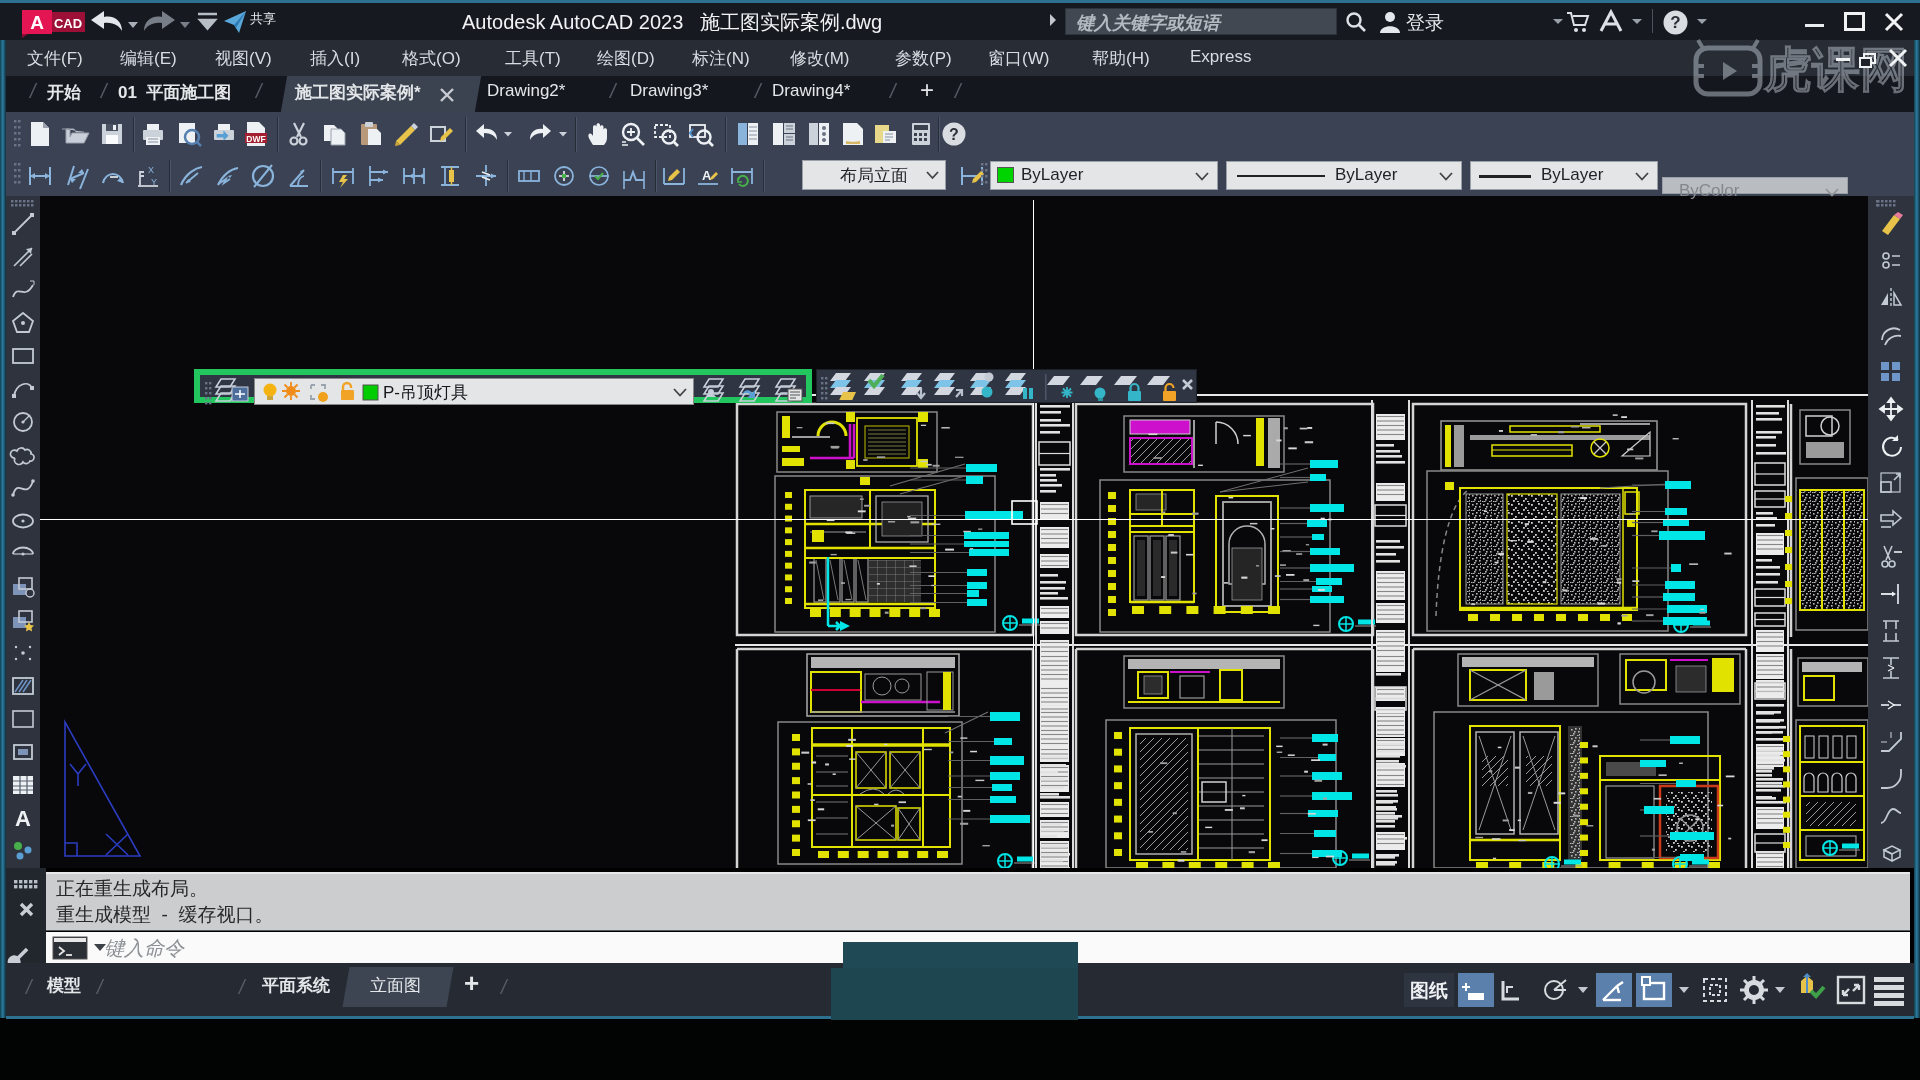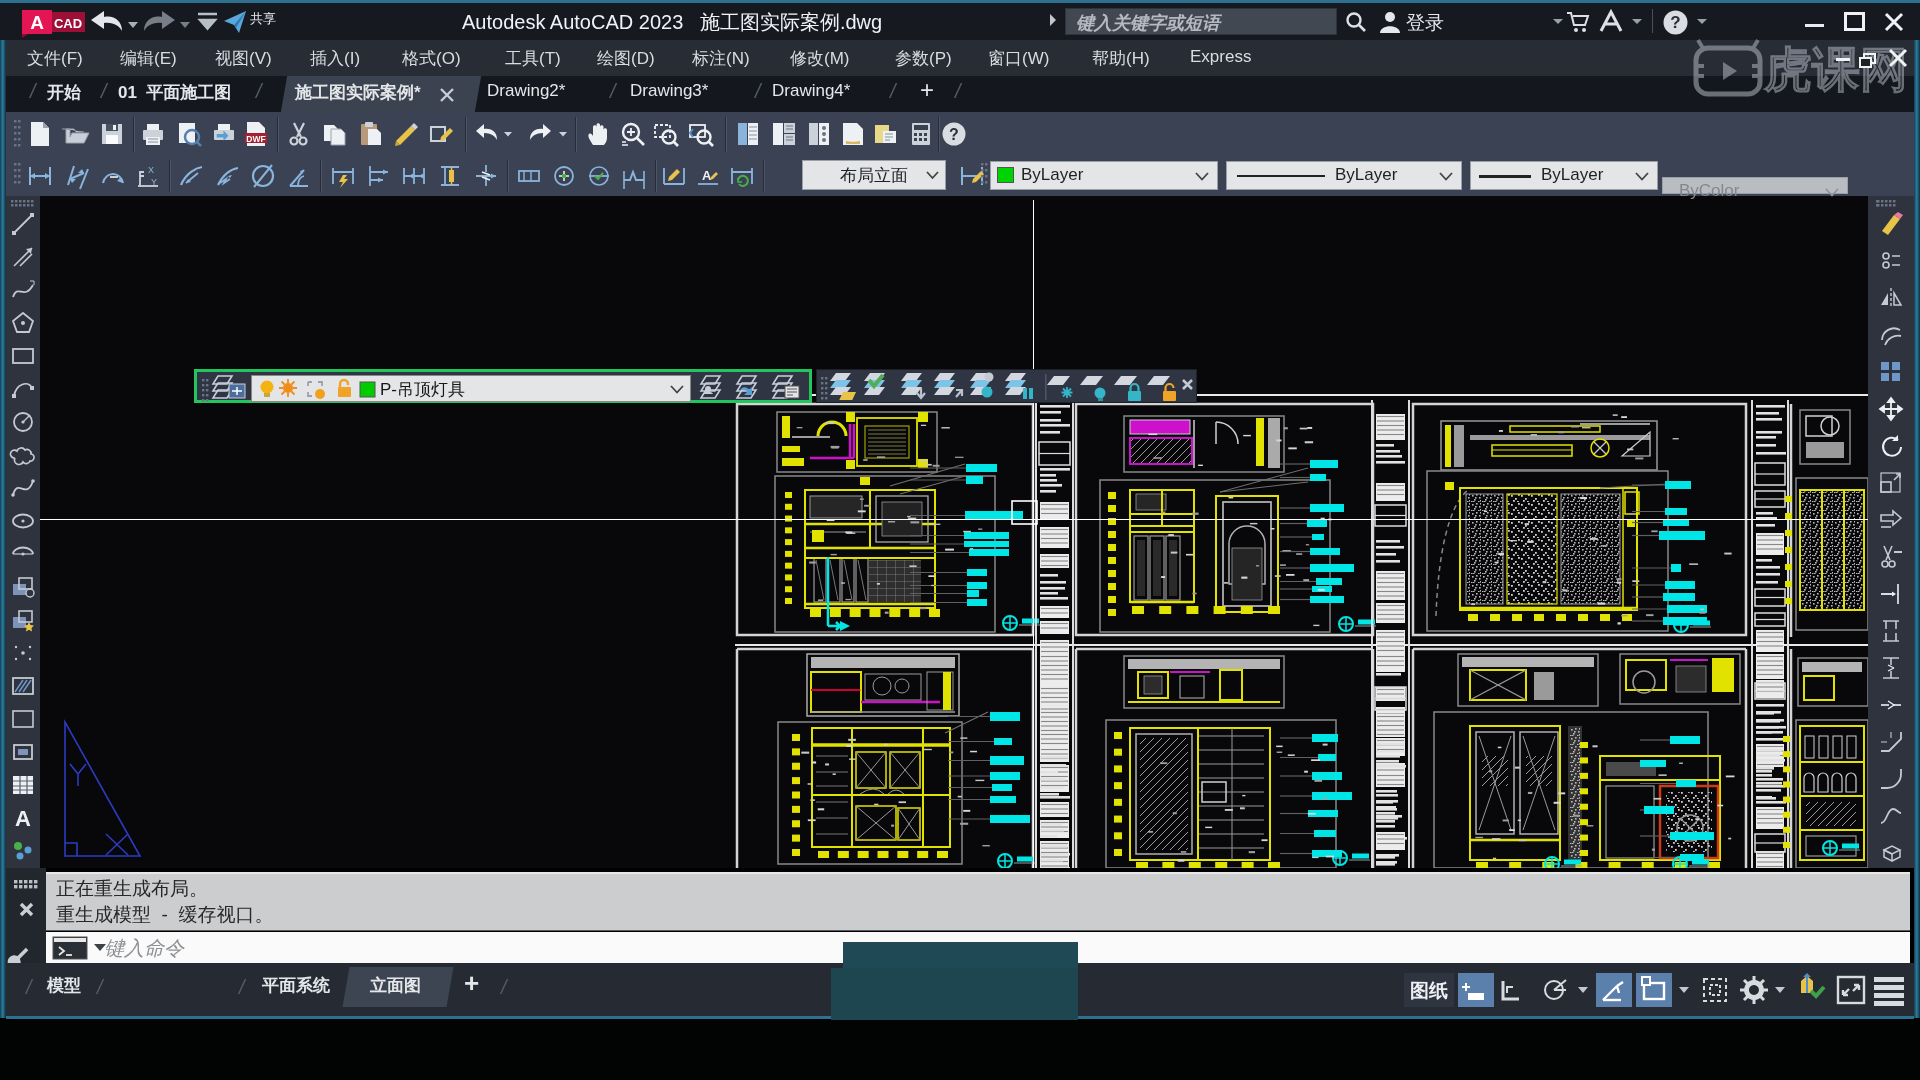--- a/index.html
+++ b/index.html
@@ -1777,21 +1777,21 @@
   <div class="abs" style="left:58px;top:3px;font-size:20px;font-style:italic;color:#8e9296;">键入命令</div>
 </div>
 <div id="statusbar" class="abs">
   <div class="slash" style="left:20px;top:13px">/</div>
   <div class="ltab" style="left:41px;font-weight:bold;">模型</div>
   <div class="slash" style="left:91px;top:13px">/</div>
   <div class="ltab" style="left:111px;font-weight:bold;margin-top:46px;">封面目录说明</div>
   <div class="slash" style="left:233px;top:13px">/</div>
   <div class="ltab" style="left:256px;font-weight:bold;text-align:center;">平面系统</div>
   <div class="abs" style="left:340px;top:4px;width:104px;height:40px;background:#3d4552;transform:skewX(-10deg);"></div>
-  <div class="ltab" style="left:364px;font-weight:bold;">立面图</div>
+  <div class="ltab" style="left:364px;font-weight:normal;">立面图</div>
   <div class="ltab" style="left:458px;font-size:26px;top:5px;font-weight:bold;">+</div>
   <div class="slash" style="left:495px;top:13px">/</div>
   <div class="abs" style="left:1398px;top:10px;width:50px;height:34px;background:#2f3540;color:#eef0f3;font-size:19px;font-weight:bold;text-align:center;padding-top:5px;">图纸</div>
   <svg class="abs" style="left:0;top:0" width="1908" height="53" viewBox="0 0 1908 53">
     <g>
       <rect x="1452" y="10" width="36" height="34" fill="#5c80ac"></rect>
       <path d="M1460 20 v8 m-4 -4 h8" stroke="#fff" stroke-width="2"></path>
       <rect x="1462" y="30" width="16" height="7" fill="#fff"></rect>
       <path d="M1497 18 v18 h16" stroke="#d7dbe0" stroke-width="3" fill="none"></path>
         <path d="M1501 30 v-6 h6" stroke="#d7dbe0" stroke-width="2" fill="none"></path>
@@ -1833,21 +1833,21 @@
           <rect x="1868" y="30" width="30" height="5"></rect>
           <rect x="1868" y="38" width="30" height="5"></rect>
       </g>
     </g>
   </svg>
 </div>
 <div id="botline" class="abs"></div>
 <div id="blackbottom" class="abs"></div>
 <div id="tealbox1" class="abs"></div>
 <div id="tealbox2" class="abs"></div>
-<div class="abs" style="left:194px;top:369px;width:618px;height:34px;background:#2f3542;border:3px solid #22c55e;z-index:5">
+<div class="abs" style="left:194px;top:369px;width:618px;height:34px;background:#2f3542;border:6px solid #22c55e;z-index:5">
     <svg class="abs" style="left:0;top:0" width="618" height="34">
       <rect x="5" y="7" width="2.4" height="2.4" fill="#6a7385"></rect>
       <rect x="9" y="7" width="2.4" height="2.4" fill="#6a7385"></rect>
       <rect x="5" y="12" width="2.4" height="2.4" fill="#6a7385"></rect>
       <rect x="9" y="12" width="2.4" height="2.4" fill="#6a7385"></rect>
       <rect x="5" y="17" width="2.4" height="2.4" fill="#6a7385"></rect>
       <rect x="9" y="17" width="2.4" height="2.4" fill="#6a7385"></rect>
       <rect x="5" y="22" width="2.4" height="2.4" fill="#6a7385"></rect>
       <rect x="9" y="22" width="2.4" height="2.4" fill="#6a7385"></rect>
       <rect x="5" y="27" width="2.4" height="2.4" fill="#6a7385"></rect>

